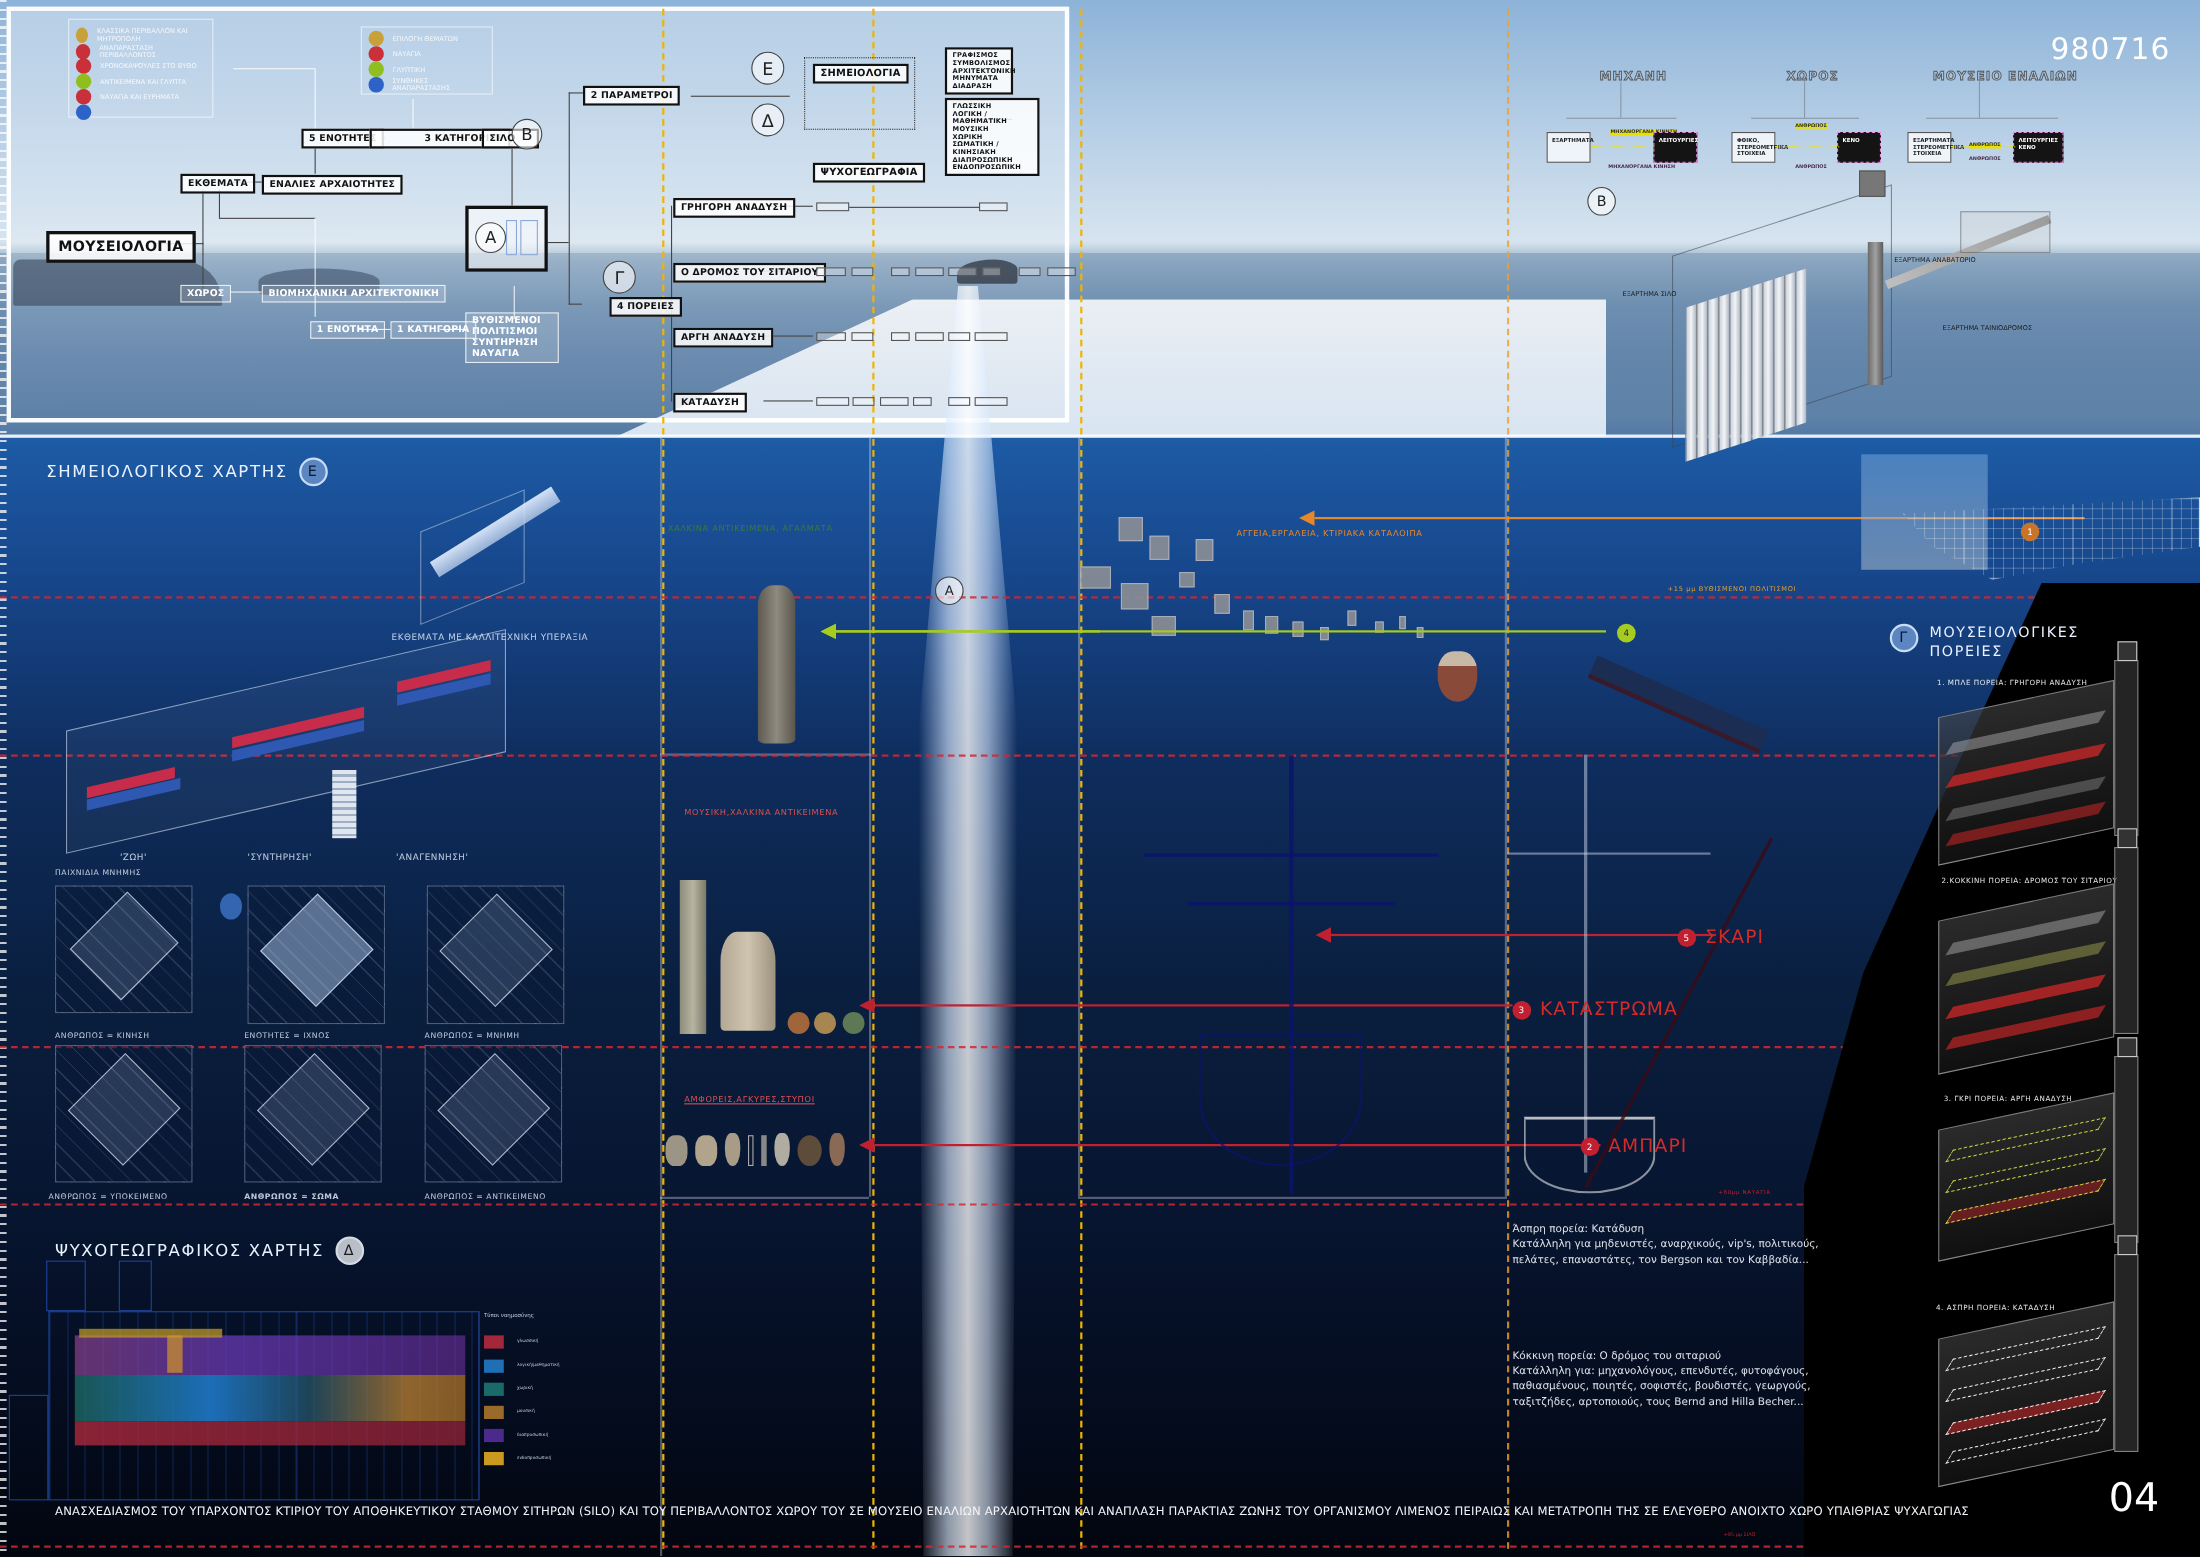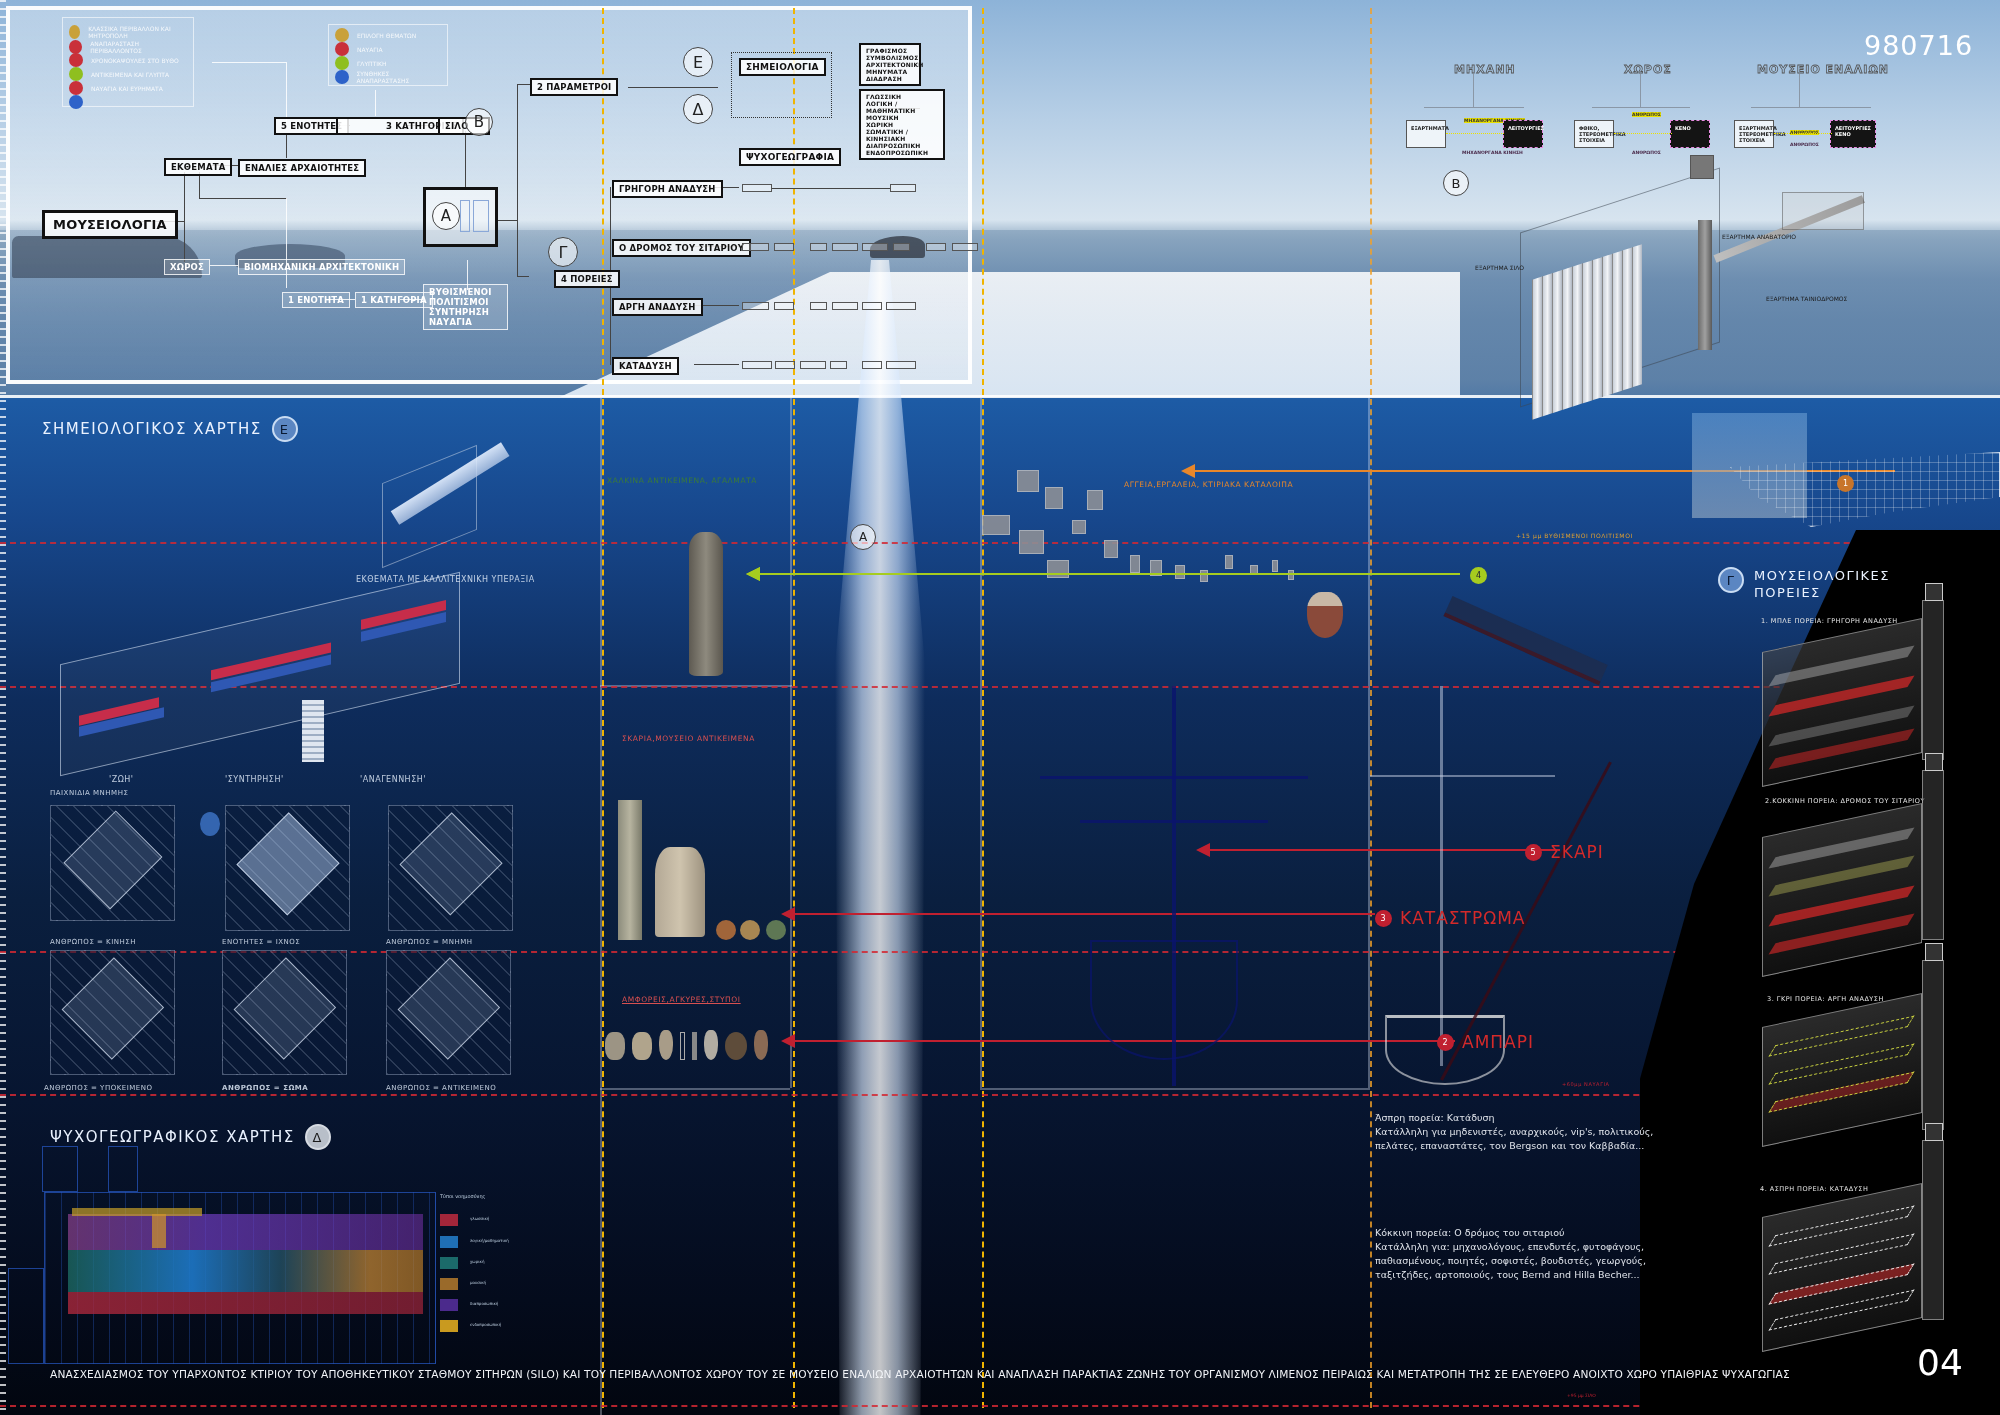--- a/index.html
+++ b/index.html
@@ -374,21 +374,21 @@
   <div class="abs" style="left:470px;top:1280px;font-size:4px;color:#bcd;">μουσική</div>
   <div class="psy-legend" style="top:1299px;background:#4b2a8c;"></div>
   <div class="abs" style="left:470px;top:1301px;font-size:4px;color:#bcd;">διαπροσωπική</div>
   <div class="psy-legend" style="top:1320px;background:#c99a1f;"></div>
   <div class="abs" style="left:470px;top:1322px;font-size:4px;color:#bcd;">ενδοπροσωπική</div>
 
   <div class="artifact-label" style="left:607px;top:476px;color:#3a7a3a;font-size:7.5px;">ΧΑΛΚΙΝΑ ΑΝΤΙΚΕΙΜΕΝΑ, ΑΓΑΛΜΑΤΑ</div>
   <div class="abs" style="left:689px;top:532px;width:34px;height:144px;background:linear-gradient(90deg,#5e5a52,#8e8a7e,#5a564e);border-radius:40% 40% 8px 8px / 12% 12% 4px 4px;"></div>
   <div class="arrow" style="left:760px;top:573px;width:240px;background:#a6cc1f;color:#a6cc1f;"></div>
   <div class="circ" style="left:850px;top:524px;width:26px;height:26px;font-size:12px;">Α</div>
-  <div class="artifact-label" style="left:622px;top:734px;color:#d85050;font-size:7.5px;">ΣΚΑΡΙΑ,ΜΟΥΣΕΙΟ ΑΝΤΙΚΕΙΜΕΝΑ</div>
+  <div class="artifact-label" style="left:622px;top:734px;color:#d85050;font-size:7.5px;">ΜΟΥΣΙΚΗ,ΧΑΛΚΙΝΑ ΑΝΤΙΚΕΙΜΕΝΑ</div>
   <div class="abs" style="left:618px;top:800px;width:24px;height:140px;background:linear-gradient(90deg,#8c8c7c,#b7b4a0,#7a7a6a);"></div>
   <div class="abs" style="left:655px;top:847px;width:50px;height:90px;background:linear-gradient(90deg,#b3a895,#cfc4ae,#9d927f);border-radius:30% 30% 4px 4px;"></div>
   <div class="abs" style="left:716px;top:920px;width:20px;height:20px;border-radius:50%;background:#a0653a;"></div>
   <div class="abs" style="left:740px;top:920px;width:20px;height:20px;border-radius:50%;background:#a78652;"></div>
   <div class="abs" style="left:766px;top:920px;width:20px;height:20px;border-radius:50%;background:#5e7754;"></div>
   <div class="arrow" style="left:795px;top:913px;width:580px;background:#c02030;color:#c02030;"></div>
   <div class="artifact-label" style="left:622px;top:995px;color:#d85050;font-size:7.5px;text-decoration:underline;">ΑΜΦΟΡΕΙΣ,ΑΓΚΥΡΕΣ,ΣΤΥΠΟΙ</div>
   <div class="abs" style="left:605px;top:1030px;width:185px;height:30px;display:flex;gap:7px;align-items:flex-end;">
     <div style="width:20px;height:28px;background:#9c9484;border-radius:40%;"></div>
     <div style="width:20px;height:28px;background:#b0a48c;border-radius:40%;"></div>

